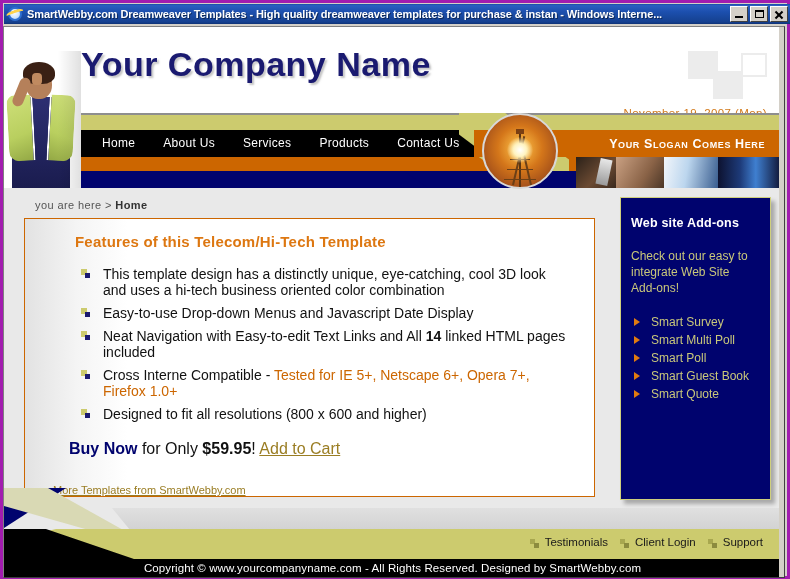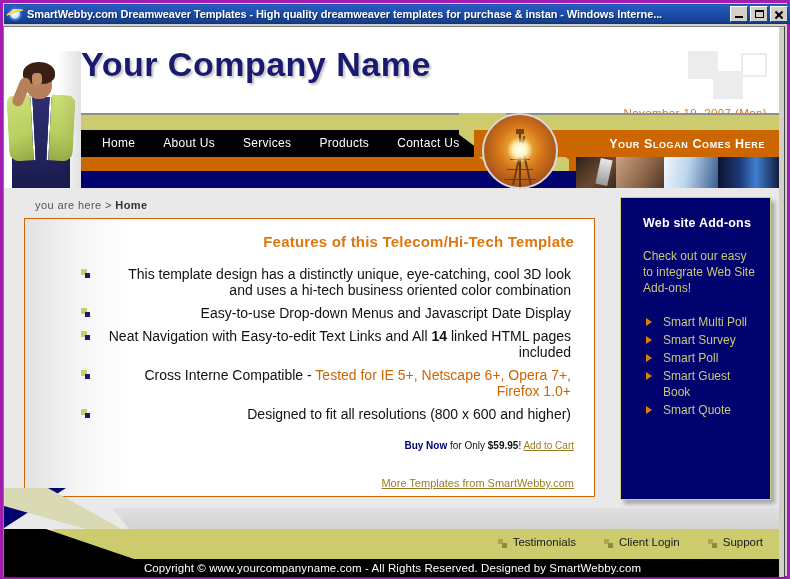--- a/index.html
+++ b/index.html
@@ -263,54 +263,54 @@
     position: absolute; left: 31px; top: 11px;
     font-size: 11px; color: #555555; letter-spacing: .4px;
   }
   .breadcrumb b { color: #333333; }
 
   .content-box {
     position: absolute; left: 20px; top: 30px; width: 571px; height: 279px;
     background: linear-gradient(90deg,#e2e2e2 0%,#f4f4f4 9%,#ffffff 18%,#ffffff 100%);
     border: 1px solid #cc6600;
   }
-  .content-inner { padding: 14px 20px 0 28px; text-align: right; }
+  .content-inner { padding: 14px 20px 0 28px; }
   .feature-title {
     color: #dd7711; font-size: 15px; font-weight: bold;
     letter-spacing: .2px; margin-bottom: 16px; margin-left: 22px;
   }
   ul.features { list-style: none; margin: 0 0 0 28px; padding: 0; }
   ul.features li {
     position: relative; padding-left: 22px; margin-bottom: 7px;
     font-size: 14px; color: #111111; line-height: 16px;
     max-width: 490px;
   }
   ul.features li .bullet {
     position: absolute; left: 0; top: 3px; width: 10px; height: 10px;
   }
   .bullet .sq1 { position: absolute; left: 0; top: 0; width: 6px; height: 6px; background: #cccb6e; }
   .bullet .sq2 { position: absolute; left: 4px; top: 4px; width: 5px; height: 5px; background: #1a1a70; }
   .orange-txt { color: #cc6600; }
   .buy-line {
     margin: 18px 0 0 0; margin-left: 0; padding-left: 16px;
-    font-size: 10px; color: #111;
+    font-size: 16px; color: #111;
   }
   .buy-line .bn { color: #00036e; font-weight: bold; }
   .buy-line .price { font-weight: bold; color: #111; }
   .buy-line a, .more-link {
     color: #9a7d23; text-decoration: underline;
   }
   .more-link { display: inline-block; margin-top: 26px; font-size: 11px; }
 
   
   .sidebar {
     position: absolute; left: 616px; top: 9px; width: 151px; height: 303px;
     background: #00036e; border: 1px solid #cfcf7e;
     box-shadow: 4px 4px 4px rgba(0,0,0,.28);
-    padding: 18px 14px 0 22px;
+    padding: 18px 14px 0 10px;
   }
   .sb-title { color: #ffffff; font-size: 12.5px; font-weight: bold; letter-spacing: .2px; }
   .sb-text { color: #c9c87a; font-size: 12px; line-height: 16px; margin-top: 18px; }
   ul.sb-list { list-style: none; margin: 18px 0 0 2px; padding: 0; }
   ul.sb-list li {
     position: relative; padding-left: 18px; margin-bottom: 2px;
     color: #c9c87a; font-size: 12px; line-height: 16px;
   }
   ul.sb-list li .arrow {
     position: absolute; left: 1px; top: 4px;
@@ -349,21 +349,21 @@
     position: absolute; left: 10px; top: 41px; width: 140px; height: 30px;
     background: #cccb6e; clip-path: polygon(42px 0, 140px 0, 140px 30px, 78px 30px);
   }
   .ba-black {
     position: absolute; left: 0; top: 41px; width: 777px; height: 48px;
     background: #000000;
     clip-path: polygon(0 0, 42px 0, 130px 30px, 777px 30px, 777px 48px, 0 48px);
   }
   .footer-links {
     position: absolute; right: 18px; top: 48px;
-    display: flex; gap: 28px; align-items: center; z-index: 5;
+    display: flex; gap: 12px; align-items: center; z-index: 5;
   }
   .footer-links a {
     position: relative; padding-left: 15px;
     color: #1a1a1a; font-size: 11.5px; text-decoration: none;
   }
   .footer-links a .fb { position: absolute; left: 0; top: 3px; width: 9px; height: 9px; }
   .fb .s1 { position: absolute; left: 0; top: 0; width: 5px; height: 5px; background: #a8a74f; }
   .fb .s2 { position: absolute; left: 4px; top: 4px; width: 5px; height: 5px; background: #8c8b3e; }
   .copyright {
     position: absolute; left: 0; right: 0; top: 74px;
@@ -513,22 +513,22 @@
             </div>
 
             <a class="more-link" href="#">More Templates from SmartWebby.com</a>
           </div>
         </div>
 
         <aside class="sidebar">
           <div class="sb-title">Web site Add-ons</div>
           <div class="sb-text">Check out our easy to integrate Web Site Add-ons!</div>
           <ul class="sb-list">
+            <li><span class="arrow"></span><span>Smart Survey</span></li>
             <li><span class="arrow"></span><span>Smart Multi Poll</span></li>
-            <li><span class="arrow"></span><span>Smart Survey</span></li>
             <li><span class="arrow"></span><span>Smart Poll</span></li>
             <li><span class="arrow"></span><span>Smart Guest Book</span></li>
             <li><span class="arrow"></span><span>Smart Quote</span></li>
           </ul>
         </aside>
 
         <div class="bottom-art">
           <div class="ba-navy"></div>
           <div class="ba-lightkhaki"></div>
           <div class="ba-grey"></div>

